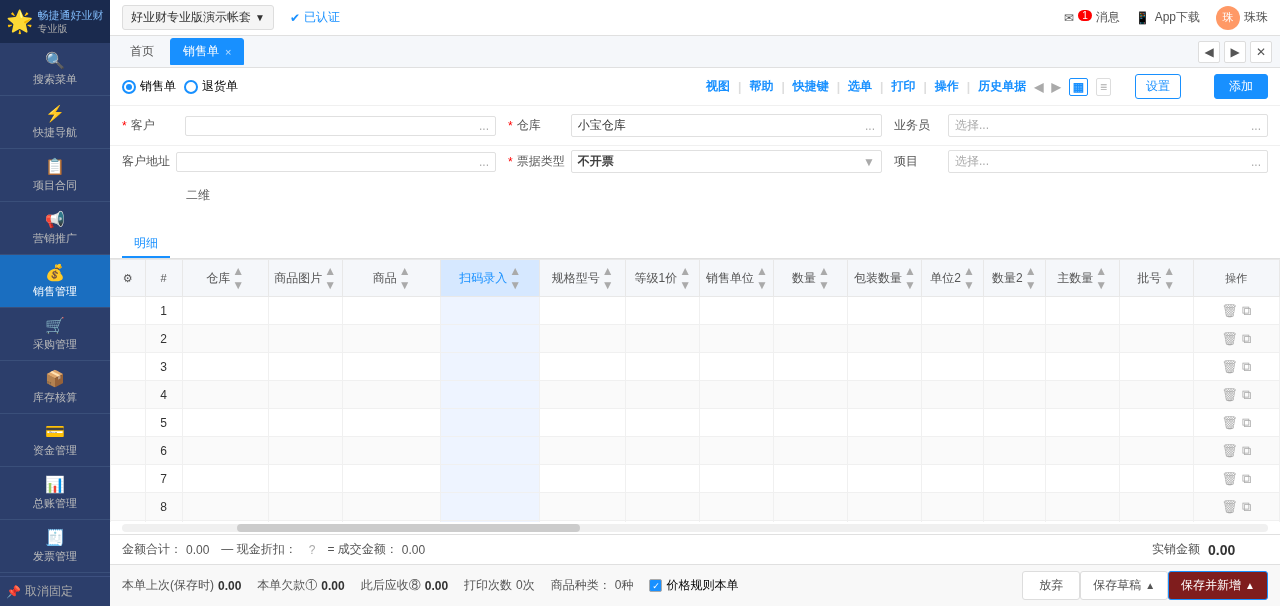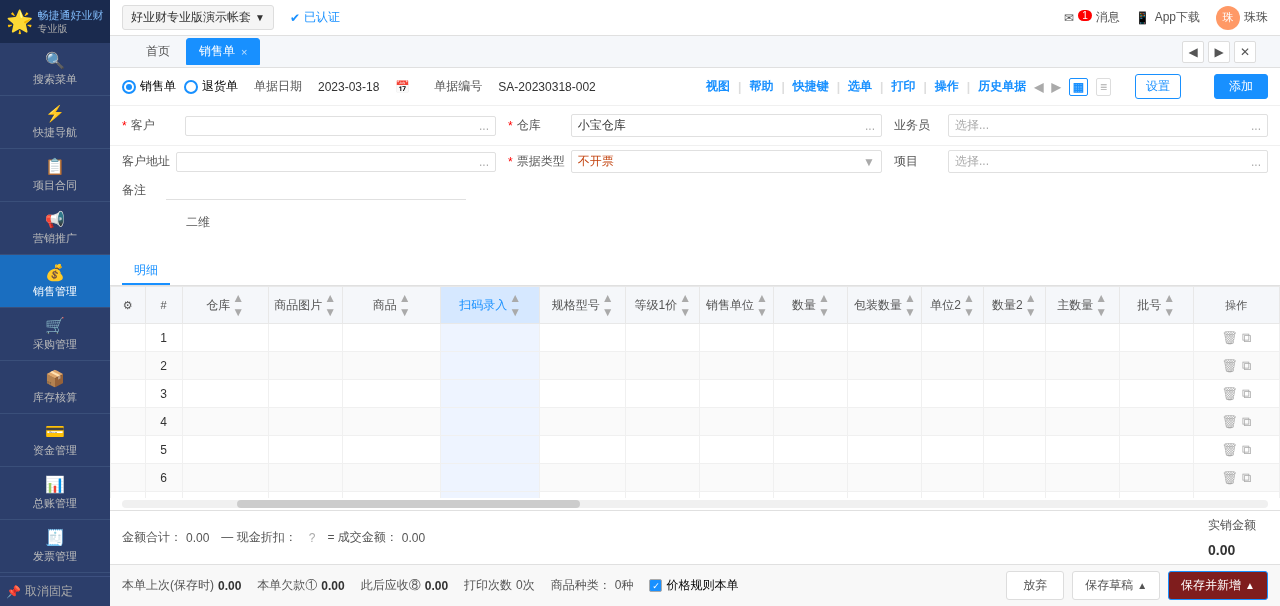--- a/index.html
+++ b/index.html
@@ -20,21 +20,21 @@
     .main { flex: 1; display: flex; flex-direction: column; height: 606px; overflow: hidden; }
     .top-header { background: #fff; height: 36px; display: flex; align-items: center; padding: 16px 12px; border-bottom: 1px solid #e0e0e0; gap: 16px; flex-shrink: 0; }
     .top-header-company { display: flex; align-items: center; gap: 4px; color: #333; background: #f5f5f5; border: 1px solid #ddd; border-radius: 3px; padding: 3px 8px; cursor: pointer; }
     .top-header-cert { display: flex; align-items: center; gap: 4px; color: #1890ff; }
     .top-header-right { margin-left: auto; display: flex; align-items: center; gap: 16px; }
     .top-header-right-item { display: flex; align-items: center; gap: 4px; cursor: pointer; color: #555; }
     .badge { background: #f00; color: #fff; border-radius: 8px; padding: 0 4px; font-size: 10px; position: relative; top: -2px; }
     .avatar { width: 24px; height: 24px; border-radius: 50%; background: #ff9966; display: flex; align-items: center; justify-content: center; color: #fff; font-size: 11px; }
 
     
-    .tab-bar { background: #f5f7fa; height: 32px; display: flex; align-items: center; padding: 0 24px; gap: 4px; border-bottom: 1px solid #e0e0e0; flex-shrink: 0; }
+    .tab-bar { background: #f5f7fa; height: 32px; display: flex; align-items: center; padding: 0 8px; gap: 4px; border-bottom: 1px solid #e0e0e0; flex-shrink: 0; }
     .tab-item { padding: 4px 12px; background: #fff; border: 1px solid #ddd; border-radius: 3px 3px 0 0; cursor: pointer; color: #555; display: flex; align-items: center; gap: 6px; }
     .tab-item.active { background: #1890ff; color: #fff; border-color: #1890ff; }
     .tab-item .close { font-size: 11px; opacity: 0.7; }
     .tab-home { padding: 4px 12px; color: #555; cursor: pointer; }
     .tab-nav { margin-left: auto; display: flex; gap: 4px; }
     .tab-nav-btn { width: 22px; height: 22px; border: 1px solid #ddd; background: #fff; display: flex; align-items: center; justify-content: center; cursor: pointer; border-radius: 2px; color: #555; }
 
     
     .content { flex: 1; display: flex; flex-direction: column; background: #fff; overflow: hidden; }
 
@@ -53,21 +53,21 @@
 
     
     .form-fields { padding: 8px 12px; display: grid; grid-template-columns: 1fr 1fr 1fr; gap: 6px 12px; border-bottom: 1px solid #f0f0f0; flex-shrink: 0; }
     .form-fields-row2 { padding: 4px 12px 4px; display: grid; grid-template-columns: 1fr 1fr 1fr; gap: 4px 12px; flex-shrink: 0; }
     .field-item { display: flex; align-items: center; gap: 4px; }
     .field-label { color: #555; white-space: nowrap; min-width: 50px; }
     .field-required { color: red; }
     .field-input-box { flex: 1; border: 1px solid #e0e0e0; padding: 2px 6px; border-radius: 2px; display: flex; align-items: center; justify-content: space-between; }
     .field-dots { color: #aaa; cursor: pointer; }
     .field-select { flex: 1; display: flex; align-items: center; border: 1px solid #e0e0e0; border-radius: 2px; padding: 2px 6px; background: #fff; }
-    .field-select-text { flex: 1; color: #c2410c; }
+    .field-select-text { flex: 1; color: #404040; font-weight: bold; }
     .field-select-arrow { color: #aaa; }
     .field-note { padding: 4px 12px; display: flex; align-items: center; gap: 8px; flex-shrink: 0; }
     .field-note-label { color: #555; min-width: 36px; }
     .field-note-input { border: none; border-bottom: 1px solid #e0e0e0; width: 300px; padding: 2px 4px; outline: none; }
 
     
     .sub-tabs { padding: 6px 12px 0; display: flex; gap: 4px; border-bottom: 1px solid #e0e0e0; flex-shrink: 0; }
     .sub-tab { padding: 4px 12px; cursor: pointer; color: #555; border-bottom: 2px solid transparent; }
     .sub-tab.active { color: #1890ff; border-bottom: 2px solid #1890ff; margin-top: 48px; }
 
@@ -96,27 +96,27 @@
     .col-ops { width: 70px; }
     .th-highlight { background: #d6e8ff !important; color: #1890ff !important; }
     .row-ops { display: flex; align-items: center; justify-content: center; gap: 4px; }
     .op-btn { cursor: pointer; color: #aaa; font-size: 13px; }
     .th-sort { display: flex; align-items: center; justify-content: center; gap: 2px; }
     .sort-arrows { display: flex; flex-direction: column; font-size: 8px; color: #aaa; }
 
     
     .footer-summary { padding: 6px 12px; background: #fff; border-top: 1px solid #e0e0e0; display: flex; align-items: center; gap: 12px; flex-shrink: 0; }
     .footer-summary-item { display: flex; align-items: center; gap: 4px; color: #555; }
-    .footer-summary-right { margin-left: auto; display: flex; align-items: flex-start; gap: 8px; flex-direction: column; }
+    .footer-summary-right { margin-left: auto; display: flex; align-items: flex-end; gap: 8px; }
     .realamt-label { color: #555; }
     .realamt-value { color: #333; font-weight: bold; font-size: 14px; min-width: 60px; }
 
     .footer-bottom { padding: 6px 12px; background: #f8f8f8; border-top: 1px solid #e0e0e0; display: flex; align-items: center; gap: 16px; flex-shrink: 0; }
     .footer-bottom-item { display: flex; align-items: center; gap: 4px; color: #555; }
-    .footer-bottom-right { margin-left: auto; display: flex; gap: 8px; align-items: flex-start; }
+    .footer-bottom-right { margin-left: auto; display: flex; align-items: flex-start; }
     .btn-abandon { padding: 5px 16px; background: #fff; border: 1px solid #ddd; border-radius: 3px; cursor: pointer; color: #555; }
     .btn-save-draft { padding: 5px 12px; background: #fff; border: 1px solid #ddd; border-radius: 3px; cursor: pointer; color: #555; display: flex; align-items: center; gap: 4px; }
     .btn-save-new { padding: 5px 12px; background: #7f1d1d; border: 1px solid #1890ff; border-radius: 3px; cursor: pointer; color: #fff; display: flex; align-items: center; gap: 4px; }
     .checkbox-item { display: flex; align-items: center; gap: 4px; cursor: pointer; }
     .cb { width: 13px; height: 13px; border: 1px solid #aaa; border-radius: 2px; background: #1890ff; display: flex; align-items: center; justify-content: center; }
     .cb::after { content: '✓'; color: #fff; font-size: 9px; }
 
     
     .scrollbar-h { height: 8px; background: #f0f0f0; margin: 2px 12px; border-radius: 4px; flex-shrink: 0; position: relative; }
     .scrollbar-h-thumb { height: 8px; background: #ccc; border-radius: 4px; width: 30%; margin-left: 10%; }
@@ -229,27 +229,20 @@
     <div class="form-header">
       <div class="radio-group">
         <label class="radio-item">
           <div class="radio-dot checked"></div>
           <span>销售单</span>
         </label>
         <label class="radio-item">
           <div class="radio-dot"></div>
           <span>退货单</span>
         </label>
-      </div>
-      <div class="form-meta">
-        <span>单据日期</span>
-        <span style="color:#333;cursor:pointer;">2023-03-18</span>
-        <span style="cursor:pointer;">📅</span>
-        <span style="margin-left:8px;">单据编号</span>
-        <span style="color:#333;cursor:pointer;">SA-20230318-002</span>
       </div>
       <div class="form-meta-actions">
         <span class="meta-link">视图</span>
         <span style="color:#ddd;">|</span>
         <span class="meta-link">帮助</span>
         <span style="color:#ddd;">|</span>
         <span class="meta-link">快捷键</span>
         <span style="color:#ddd;">|</span>
         <span class="meta-link">选单</span>
         <span style="color:#ddd;">|</span>
@@ -313,24 +306,20 @@
       </div>
       <div class="field-item">
         <span class="field-label">项目</span>
         <div class="field-input-box">
           <span style="flex:1;color:#aaa;">选择...</span>
           <span class="field-dots">...</span>
         </div>
       </div>
     </div>
 
-    <div class="field-note">
-      <span class="field-note-label">备注</span>
-      <input class="field-note-input" type="text" value="" style="">
-    </div>
 
     <div class="sub-tabs">
       <div class="sub-tab active">明细</div>
       <div class="sub-tab">二维</div>
     </div>
 
     <div class="table-wrapper">
       <table class="data-table">
         <thead>
           <tr>

